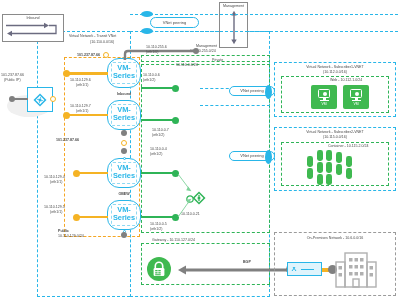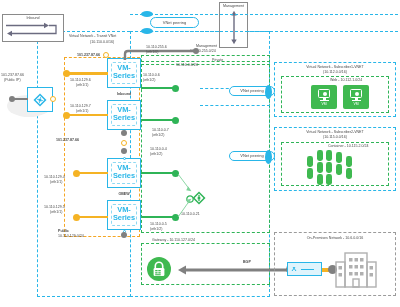--- a/index.html
+++ b/index.html
@@ -28,21 +28,21 @@
   }
   
   .lbl{
     position:absolute;color:#4a4a4a;font-size:3.6px;line-height:4.4px;
     letter-spacing:0px;white-space:nowrap;
   }
   .lbl-c{text-align:center;}
   .lbl-b{font-weight:bold;}
   
   .vmbox{
-    position:absolute;width:34px;height:30px;border:1.3px solid #29b6e8;border-radius:0;
+    position:absolute;width:34px;height:30px;border:1.3px solid #29b6e8;border-radius:12px;
     background:#ffffff;box-sizing:border-box;
   }
   .vmbox .inner{
     position:absolute;left:3px;top:3px;right:3px;bottom:3px;
     border:1px dashed #8fd9f2;border-radius:2px;box-sizing:border-box;
   }
   .vmbox .txt{
     position:absolute;left:0;right:0;top:5px;text-align:center;
     color:#29b6e8;font-weight:bold;font-size:7.4px;line-height:8.2px;
     font-family:"Liberation Sans", sans-serif;

